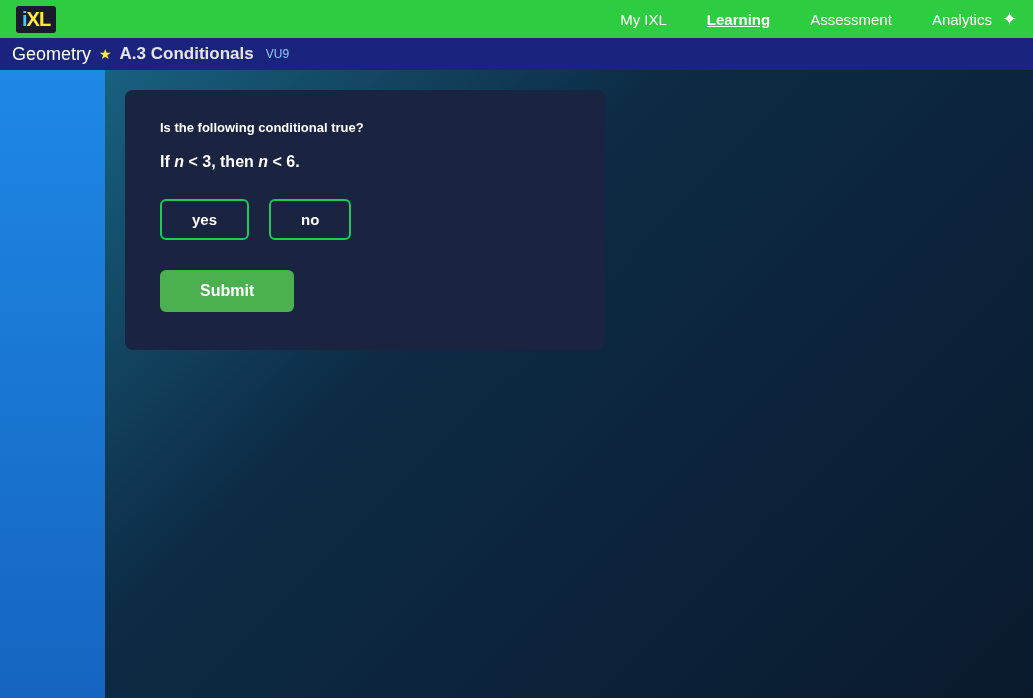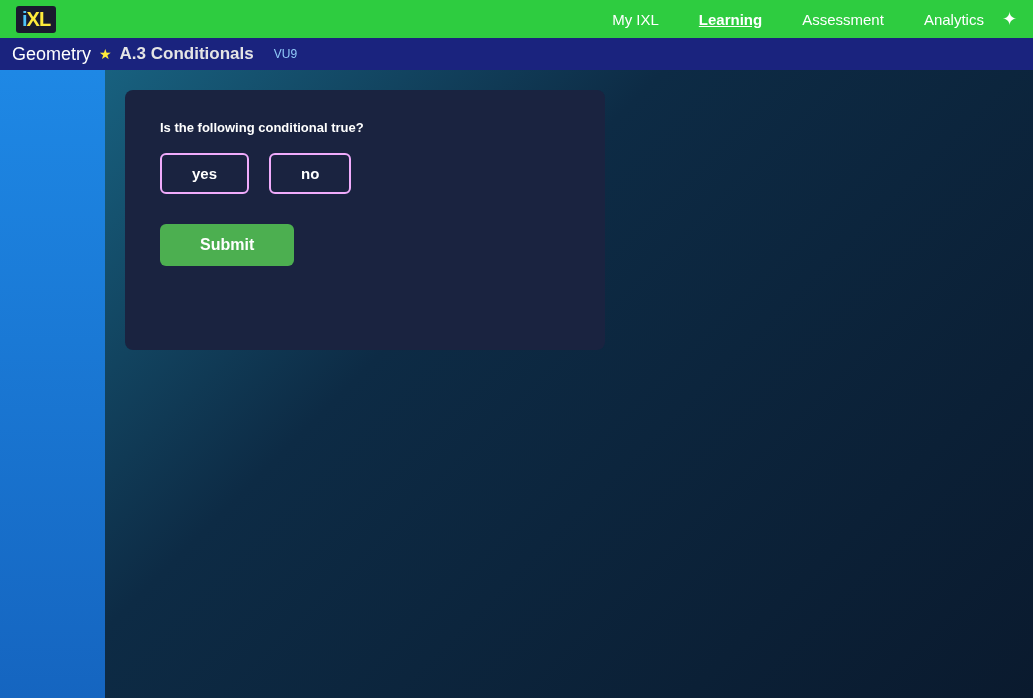--- a/index.html
+++ b/index.html
@@ -16,21 +16,20 @@
     }
 
     
     .nav-bar {
       background-color: #2ecc40;
       height: 38px;
       display: flex;
       align-items: center;
       padding: 0 16px;
       position: relative;
-      gap: 8px;
     }
 
     .logo {
       background-color: #2ecc40;
       display: flex;
       align-items: center;
       margin-right: 20px;
     }
 
     .logo-box {
@@ -100,21 +99,21 @@
 
     .breadcrumb-skill {
       color: #e5e5e5;
       font-size: 17px;
       font-weight: 600;
     }
 
     .breadcrumb-code {
       color: #90caf9;
       font-size: 12px;
-      margin-left: 12px;
+      margin-left: 4px;
     }
 
     
     .main-area {
       display: flex;
       height: calc(698px - 38px - 32px);
       background: linear-gradient(135deg, #1a6b8a 0%, #0d2b45 40%, #0a1a2e 100%);
     }
 
     
@@ -154,21 +153,21 @@
     }
 
     .answer-buttons {
       display: flex;
       gap: 20px;
       margin-bottom: 30px;
     }
 
     .answer-btn {
       background-color: transparent;
-      border: 2px solid #f0abfc;
+      border: 2px solid #22c55e;
       color: #fff;
       font-size: 15px;
       font-weight: 600;
       padding: 10px 30px;
       border-radius: 6px;
       cursor: pointer;
       min-width: 80px;
       text-align: center;
     }
 
@@ -214,20 +213,23 @@
   <span class="breadcrumb-skill">A.3 Conditionals</span>
   <span class="breadcrumb-code">VU9</span>
 </div>
 
 <div class="main-area">
 
   <div class="left-sidebar"></div>
 
   <div class="question-panel">
     <div class="question-title">Is the following conditional true?</div>
+    <div class="question-body">
+      If <em>n</em> &lt; 3, then <em>n</em> &lt; 6.
+    </div>
     <div class="answer-buttons">
       <button class="answer-btn">yes</button>
       <button class="answer-btn">no</button>
     </div>
     <button class="submit-btn">Submit</button>
   </div>
 
   <div class="right-area"></div>
 </div>
 

